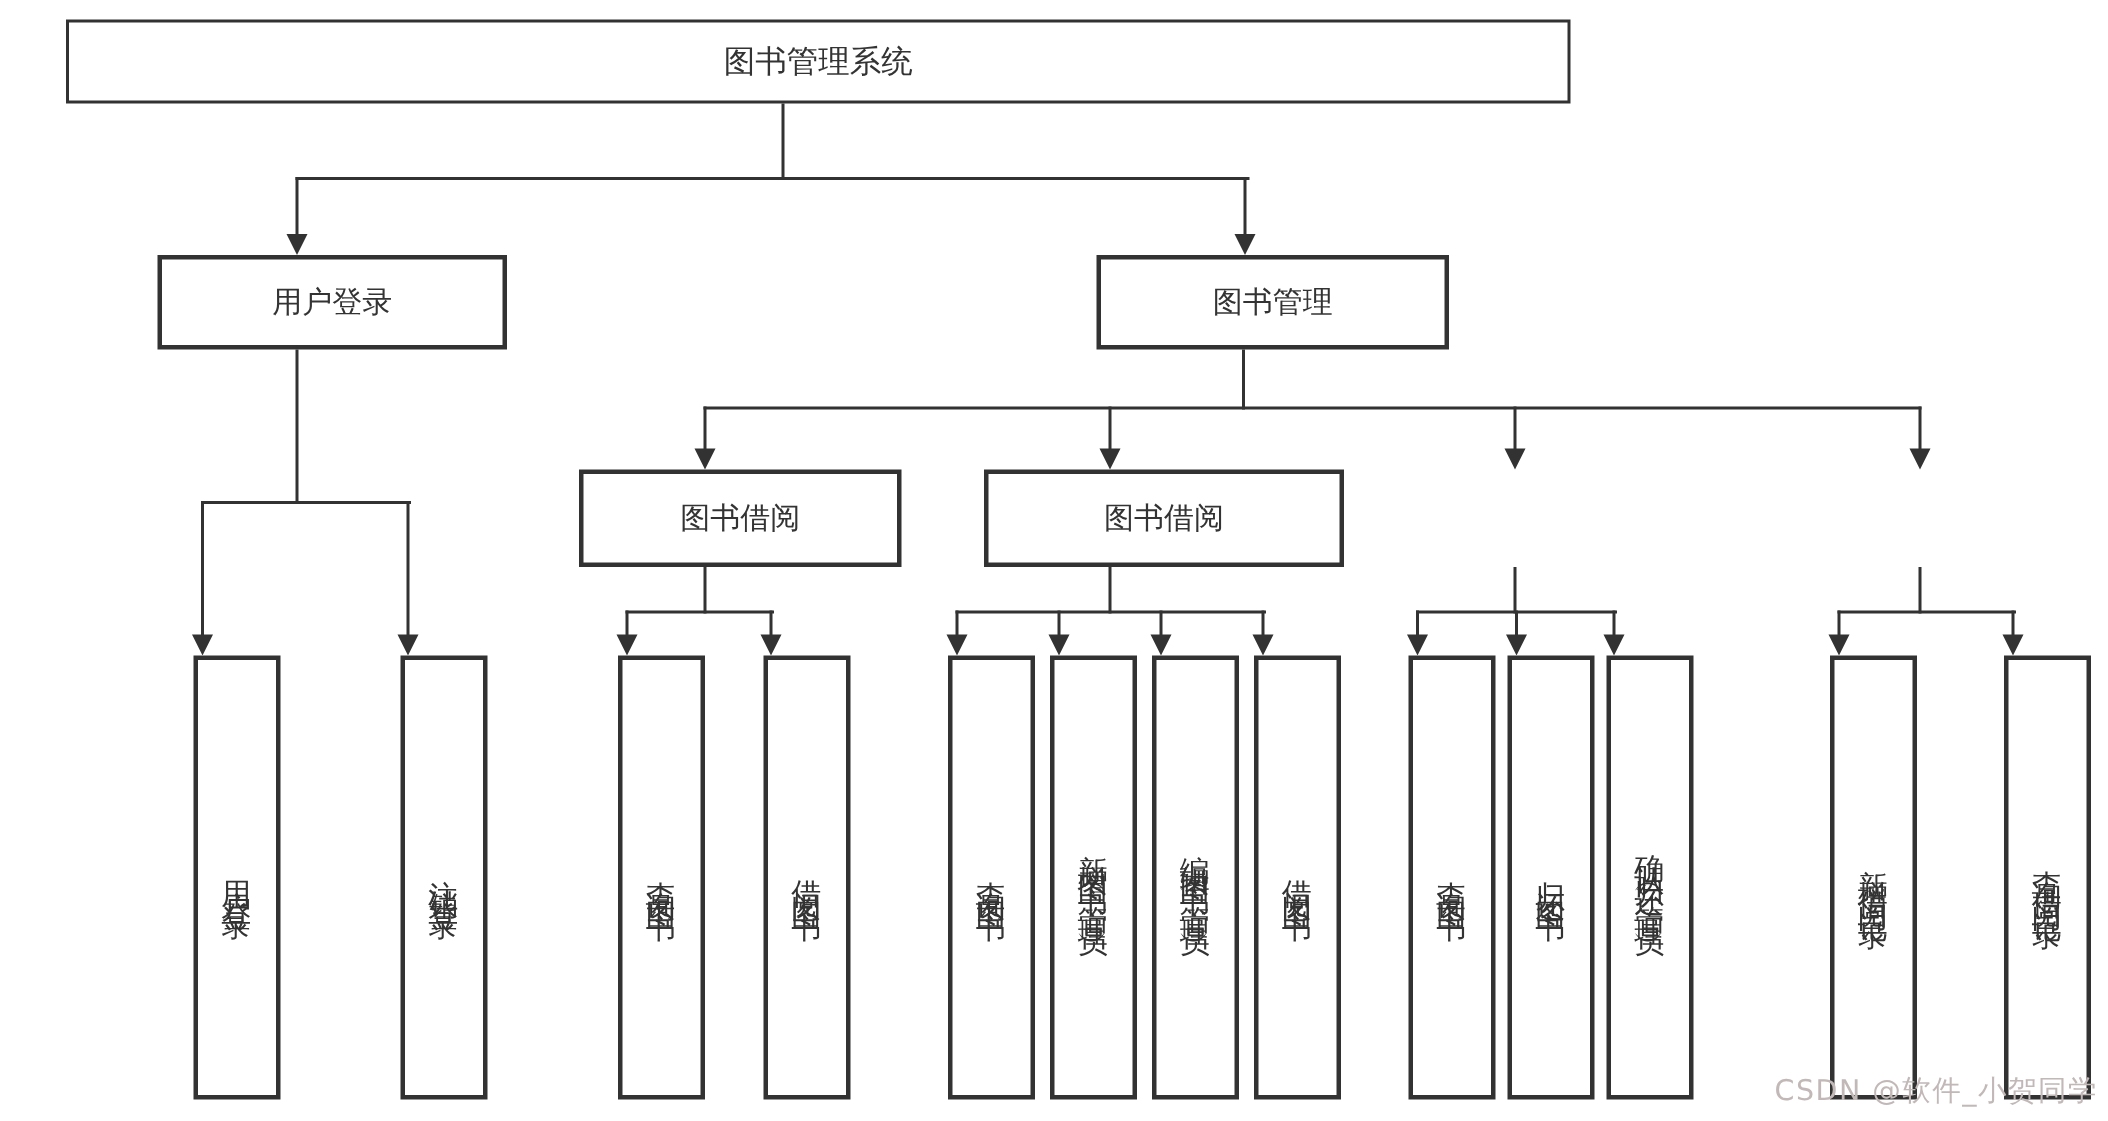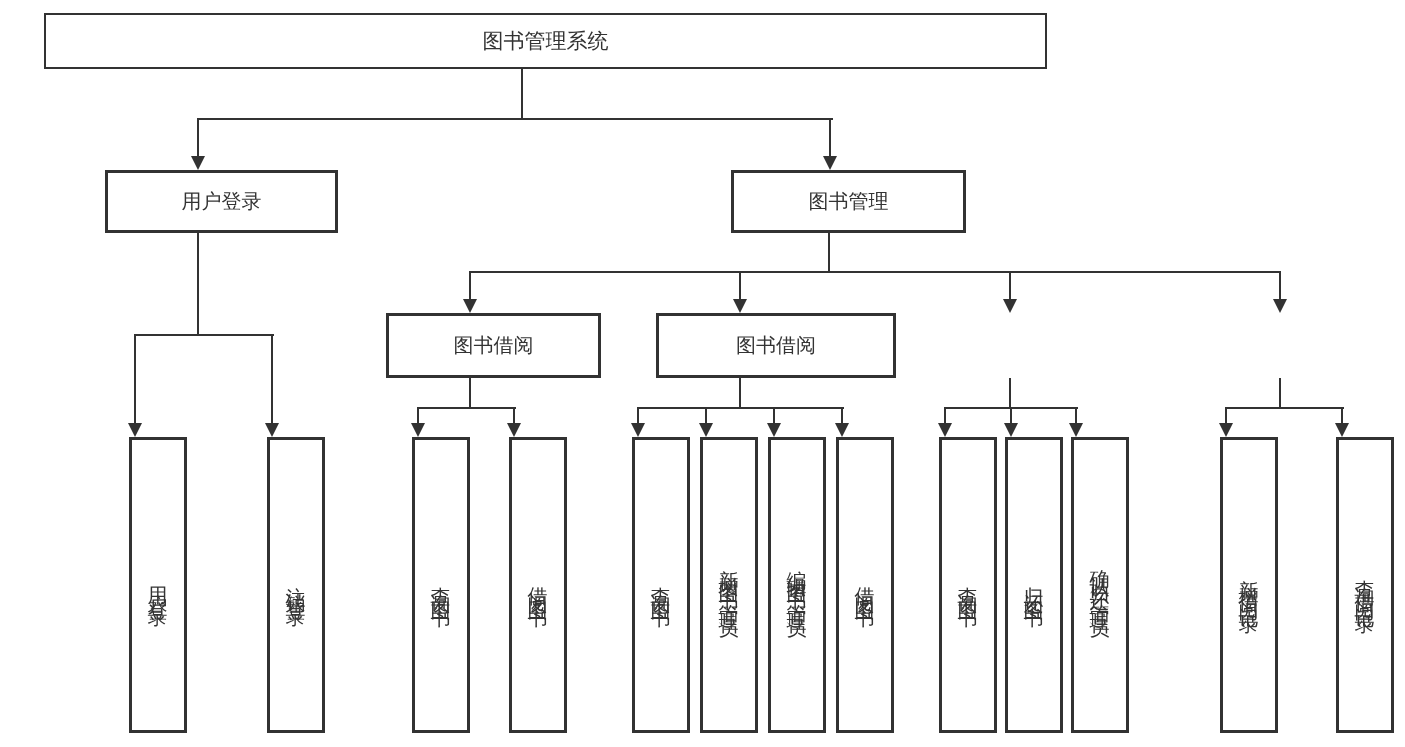--- a/index.html
+++ b/index.html
@@ -138,14 +138,15 @@
     <span>确认归还（管理员）</span>
   </div>
 
   <div class="box v" style="left:1197px;top:437px;width:58px;height:296px">
     <span>新增借阅记录</span>
   </div>
   <div class="box v" style="left:1313px;top:437px;width:58px;height:296px">
     <span>查询借阅记录</span>
   </div>
 
+  <div class="wm">CSDN @软件_小贺同学</div>
 
 </div>
 
 </body></html>

